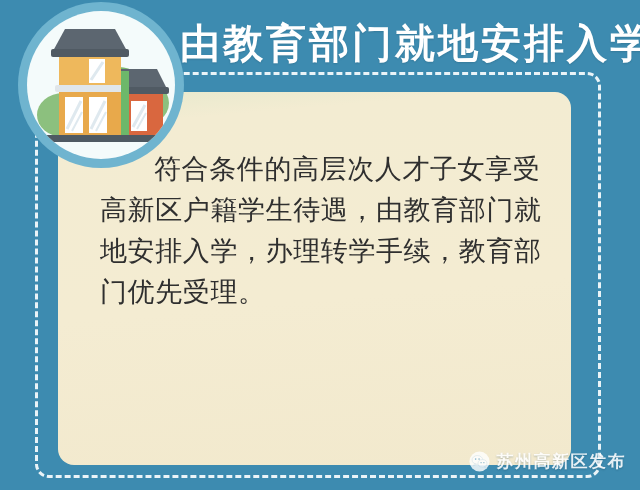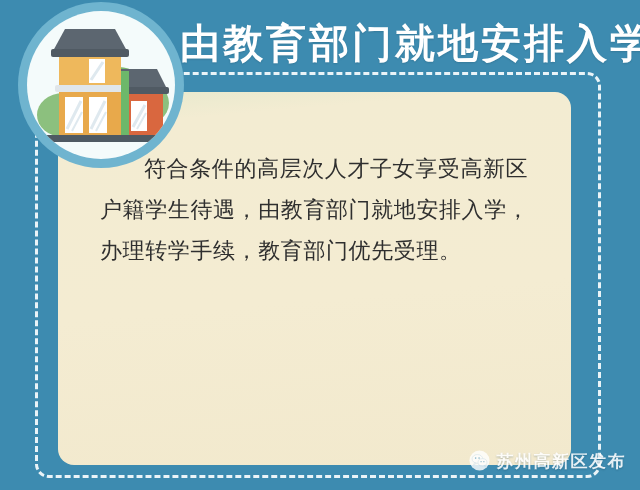--- a/index.html
+++ b/index.html
@@ -33,21 +33,21 @@
     width:513px;height:373px;
     border-radius:16px;
     background:linear-gradient(175deg,#e6e9cd 0%,#f3ecd2 9%,#f4ecd2 55%,#f2e9cd 100%);
     box-sizing:border-box;
     padding:56px 28px 20px 42px;
     overflow:hidden;
   }
   .panel-body{
     font-family:"DejaVu Sans","Liberation Sans",sans-serif;
     color:#2f2f2f;
-    font-size:22px;
+    font-size:27px;
     line-height:41px;
     letter-spacing:.6px;
   }
   .para{margin:0;}
   .para.first{text-indent:2em;}
   .para-gap{height:38px;}
 
   
   .title{
     position:absolute;
@@ -77,21 +77,21 @@
     border-radius:50%;
     background:#f4fbfb;
     overflow:hidden;
   }
   .badge-inner svg{display:block;}
 
   
   .watermark{
     position:absolute;
     right:14px;bottom:17px;
-    display:flex;gap:7px;
+    display:flex;align-items:center;gap:7px;
     z-index:6;
     opacity:.88;
   }
   .wm-logo{
     width:21px;height:21px;
     flex:0 0 auto;
   }
   .wm-text{
     font-family:"DejaVu Sans","Liberation Sans",sans-serif;
     font-size:17px;

